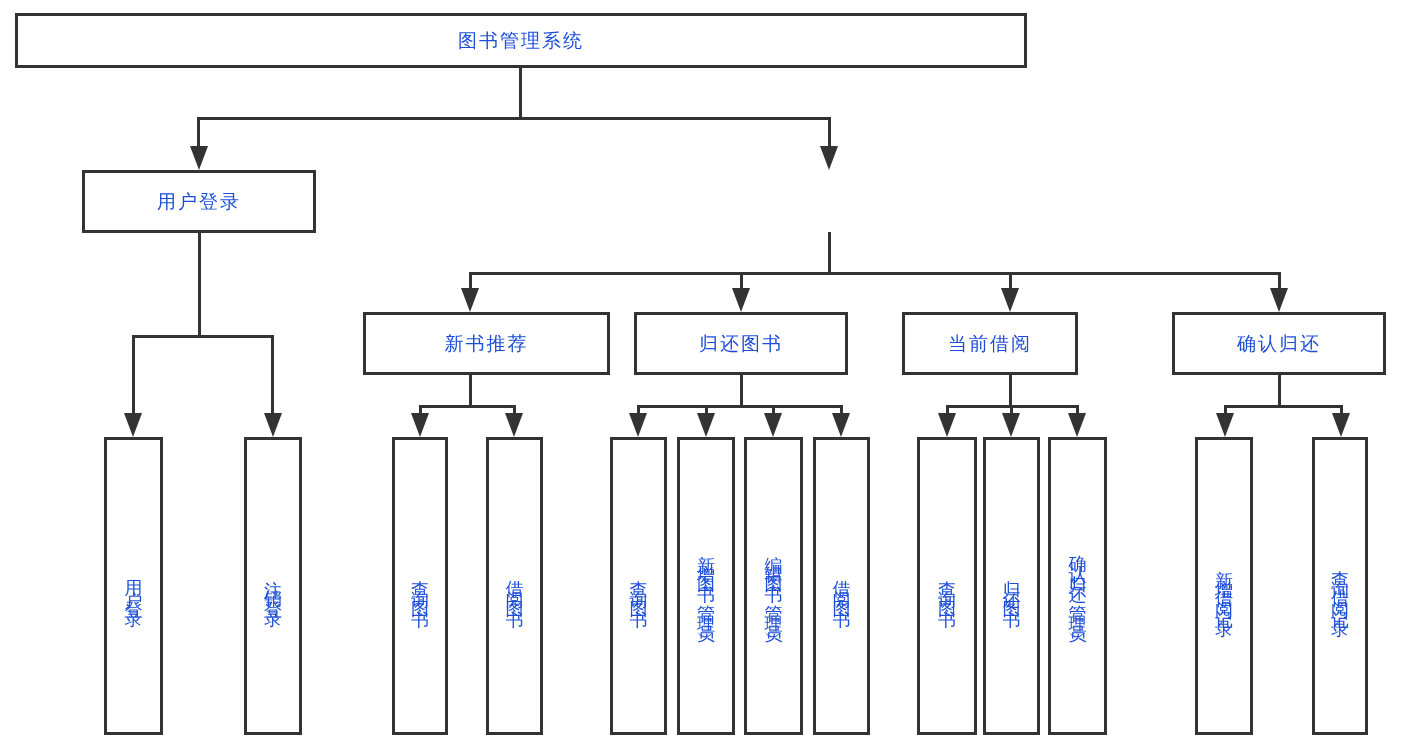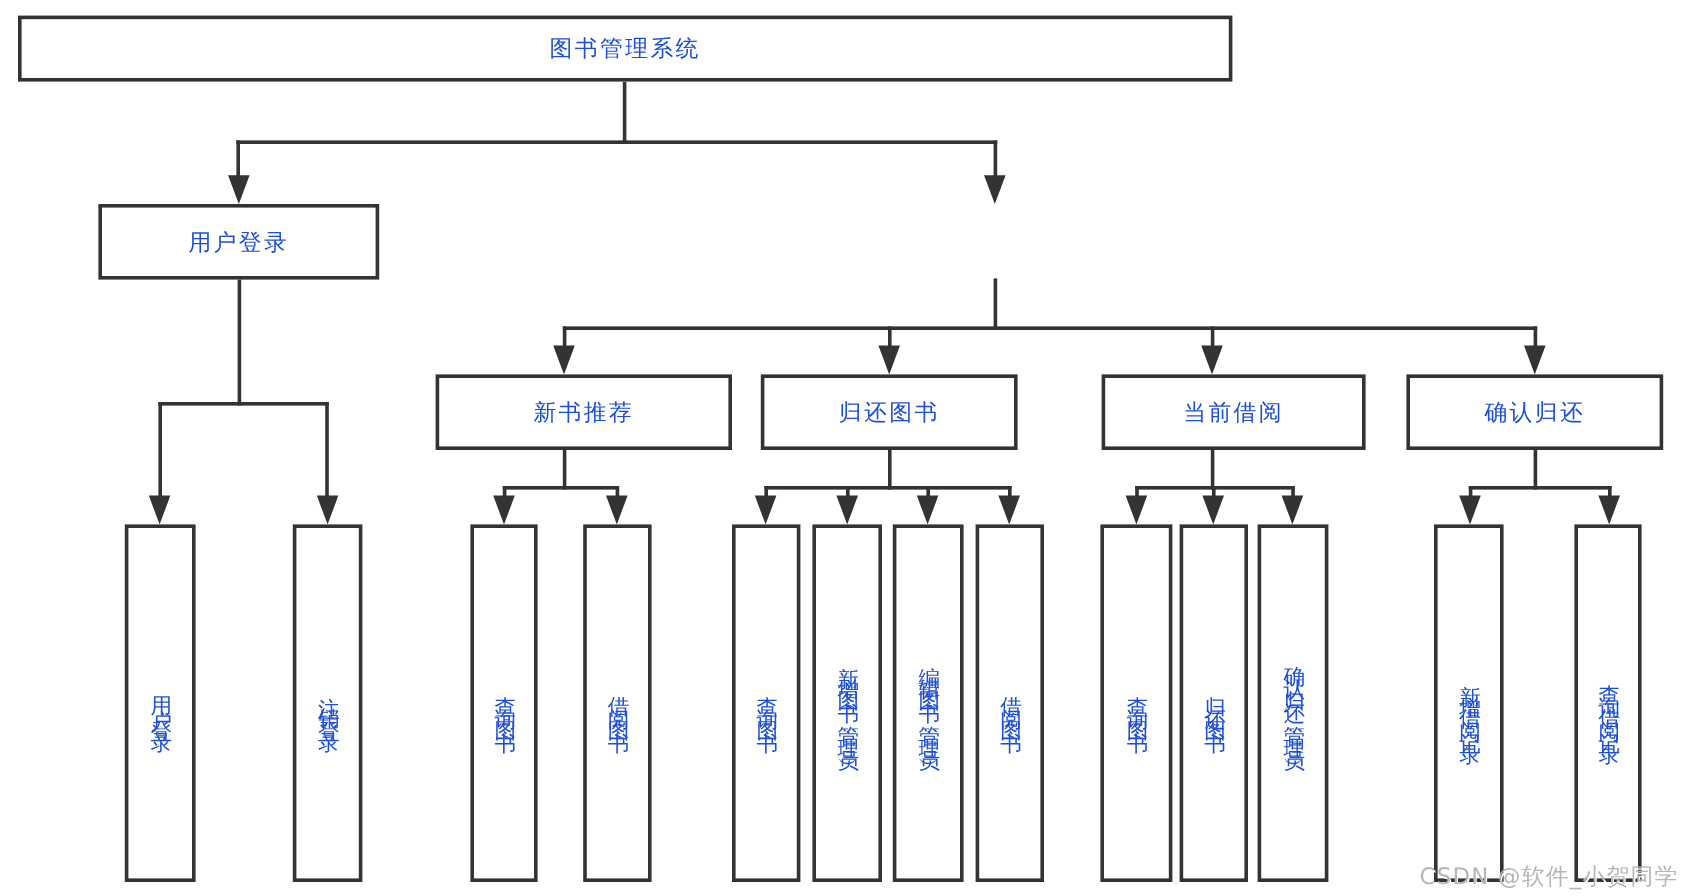--- a/index.html
+++ b/index.html
@@ -101,21 +101,21 @@
   <div class="box" style="left:82px;top:170px;width:234px;height:63px;">
     <span class="lbl">用户登录</span>
   </div>
 
   <div class="box" style="left:363px;top:312px;width:247px;height:63px;">
     <span class="lbl">新书推荐</span>
   </div>
   <div class="box" style="left:634px;top:312px;width:214px;height:63px;">
     <span class="lbl">归还图书</span>
   </div>
-  <div class="box" style="left:902px;top:312px;width:220px;height:63px;margin-left:16px;">
+  <div class="box" style="left:902px;top:312px;width:176px;height:63px;">
     <span class="lbl">当前借阅</span>
   </div>
   <div class="box" style="left:1172px;top:312px;width:214px;height:63px;">
     <span class="lbl">确认归还</span>
   </div>
 
   <div class="box v" style="left:104px;top:437px;width:59px;height:298px;">
     <span class="lbl">用户登录</span>
   </div>
   <div class="box v" style="left:244px;top:437px;width:58px;height:298px;">
@@ -152,14 +152,13 @@
     <span class="lbl">确认归还（管理员）</span>
   </div>
 
   <div class="box v" style="left:1195px;top:437px;width:58px;height:298px;">
     <span class="lbl">新增借阅记录</span>
   </div>
   <div class="box v" style="left:1312px;top:437px;width:56px;height:298px;">
     <span class="lbl">查询借阅记录</span>
   </div>
 
-  <div class="watermark">CSDN @软件_小贺同学</div>
 </div>
 
 </body></html>

